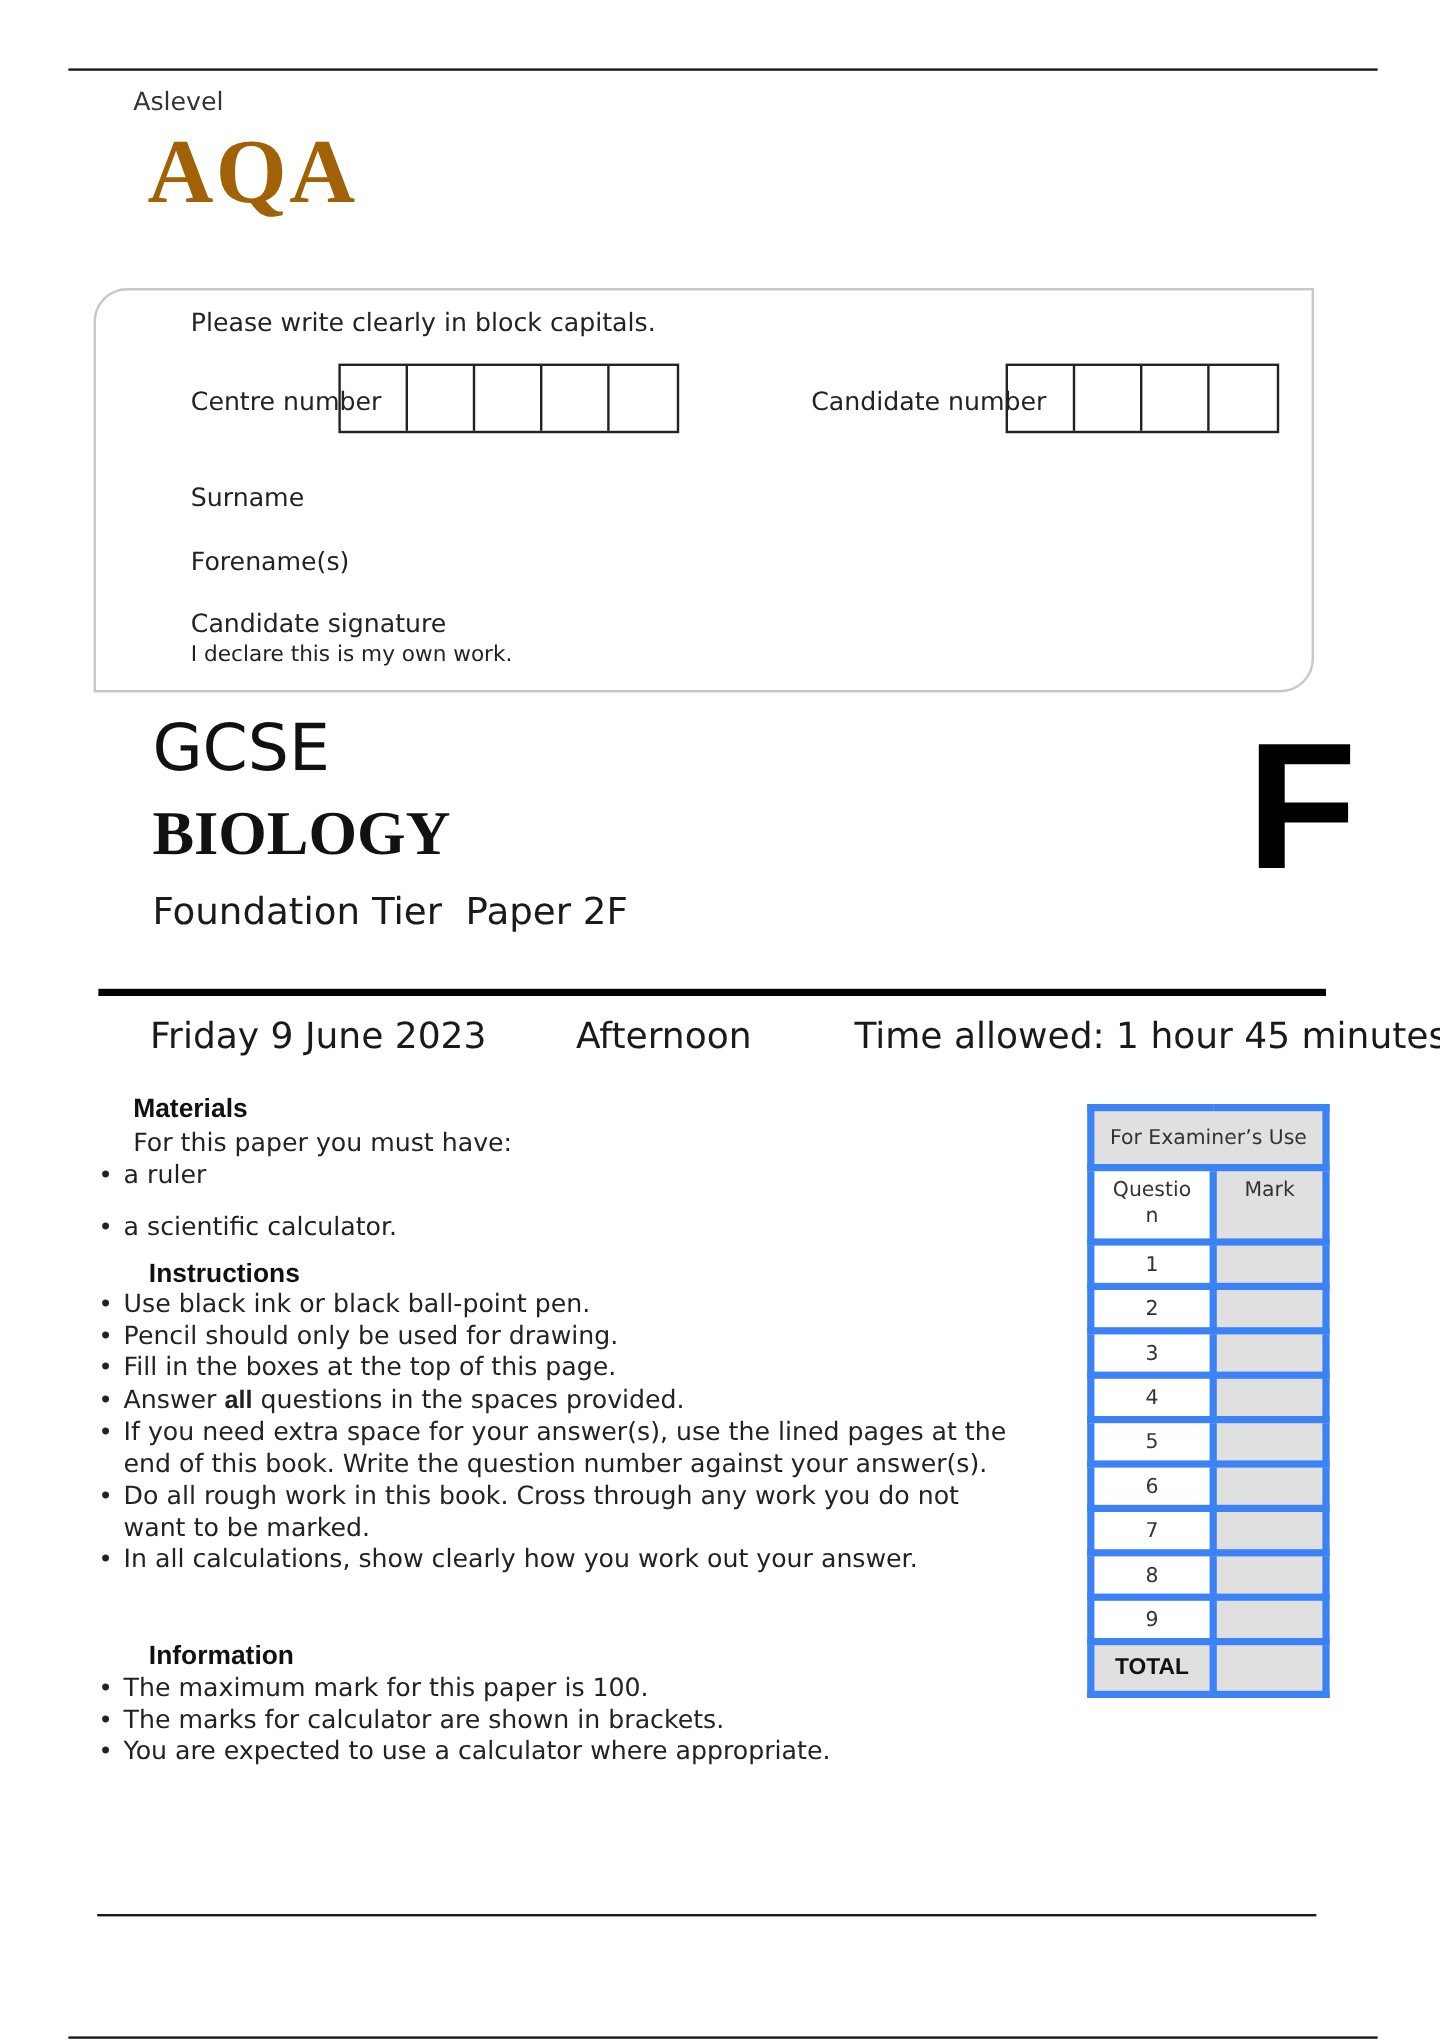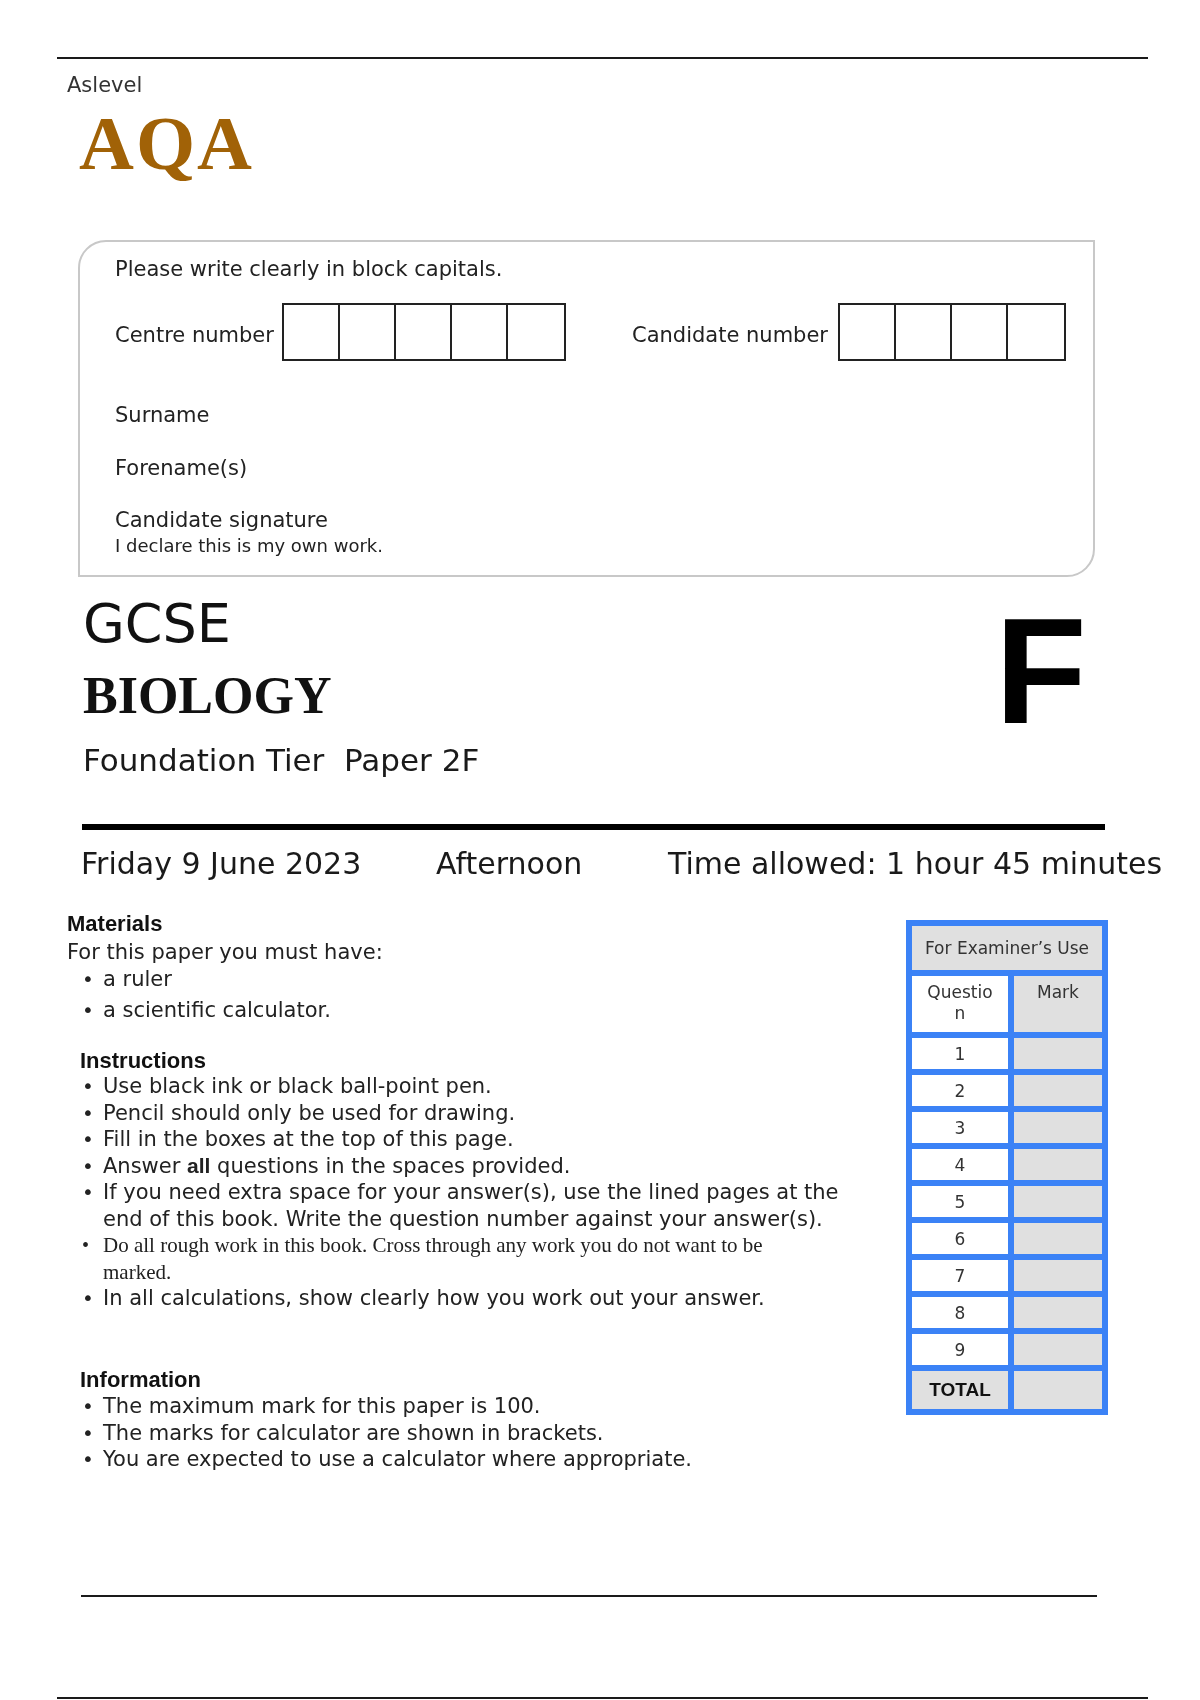--- a/index.html
+++ b/index.html
@@ -1,18 +1,18 @@
 <!DOCTYPE html>
 <html><head>
 <meta charset="utf-8">
 <style>
   html, body { margin: 0; padding: 0; background: #ffffff; }
   body { width: 1200px; height: 1700px; position: relative; overflow: hidden;
          font-family: "DejaVu Sans", sans-serif; color: #1a1a1a; }
-  .abs { position: absolute; }
+  .abs { position: absolute; margin-left: 44px; }
   .rule { position: absolute; background: #1a1a1a; }
   .label { font-size: 21px; color: #222; white-space: nowrap; }
   .cand-box { position: absolute; left: 78px; top: 240px; width: 1013px; height: 333px;
               border: 2px solid #c8c8c8; border-radius: 28px 0 28px 0; }
   .digit-row { position: absolute; display: flex; border: 2px solid #222; height: 54px; }
   .digit { width: 56px; height: 54px; border-right: 2px solid #222; box-sizing: border-box; }
   .digit:last-child { border-right: none; }
   .serif-logo { font-family: "Liberation Serif", "DejaVu Serif", serif; font-weight: bold;
                 font-size: 76px; letter-spacing: 2px; color: #a16207; }
   .big-f { font-family: "Liberation Sans", sans-serif; font-weight: bold; font-size: 150px; line-height: 1; color: #000; }
@@ -78,31 +78,31 @@
 <div class="rule" style="left:82px; top:824px; width:1023px; height:6px; background:#000;"></div>
 
 <div class="abs" style="left:81px; top:846px; font-size:30px; color:#1a1a1a; white-space:nowrap;">Friday 9 June 2023</div>
 <div class="abs" style="left:436px; top:846px; font-size:30px; color:#1a1a1a; white-space:nowrap;">Afternoon</div>
 <div class="abs" style="left:668px; top:846px; font-size:30px; color:#1a1a1a; white-space:nowrap;">Time allowed: 1 hour 45 minutes</div>
 
 <div class="abs section-head" style="left:67px; top:911px;">Materials</div>
 <div class="abs body-text" style="left:67px; top:939px; white-space:nowrap;">For this paper you must have:</div>
 <ul class="abs bullets" style="left:80px; top:966px; width:720px;">
   <li>a ruler</li>
-  <li style="margin-top:4px;">a scientific calculator.</li>
+  <li style="margin-top:16px;">a scientific calculator.</li>
 </ul>
 
 <div class="abs section-head" style="left:80px; top:1048px;">Instructions</div>
 <ul class="abs bullets" style="left:80px; top:1073px; width:760px;">
   <li>Use black ink or black ball-point pen.</li>
   <li>Pencil should only be used for drawing.</li>
   <li>Fill in the boxes at the top of this page.</li>
   <li><span>Answer </span><b style="font-family:'Liberation Sans', sans-serif;">all</b><span> questions in the spaces provided.</span></li>
   <li style="width:740px;">If you need extra space for your answer(s), use the lined pages at the end of this book.  Write the question number against your answer(s).</li>
-  <li style="width:730px;font-family:Liberation Serif, serif;">Do all rough work in this book. Cross through any work you do not want to be marked.</li>
+  <li style="width:730px;">Do all rough work in this book. Cross through any work you do not want to be marked.</li>
   <li>In all calculations, show clearly how you work out your answer.</li>
 </ul>
 
 <div class="abs section-head" style="left:80px; top:1367px;">Information</div>
 <ul class="abs bullets" style="left:80px; top:1393px; width:700px;">
   <li>The maximum mark for this paper is 100.</li>
   <li>The marks for calculator are shown in brackets.</li>
   <li>You are expected to use a calculator where appropriate.</li>
 </ul>
 

